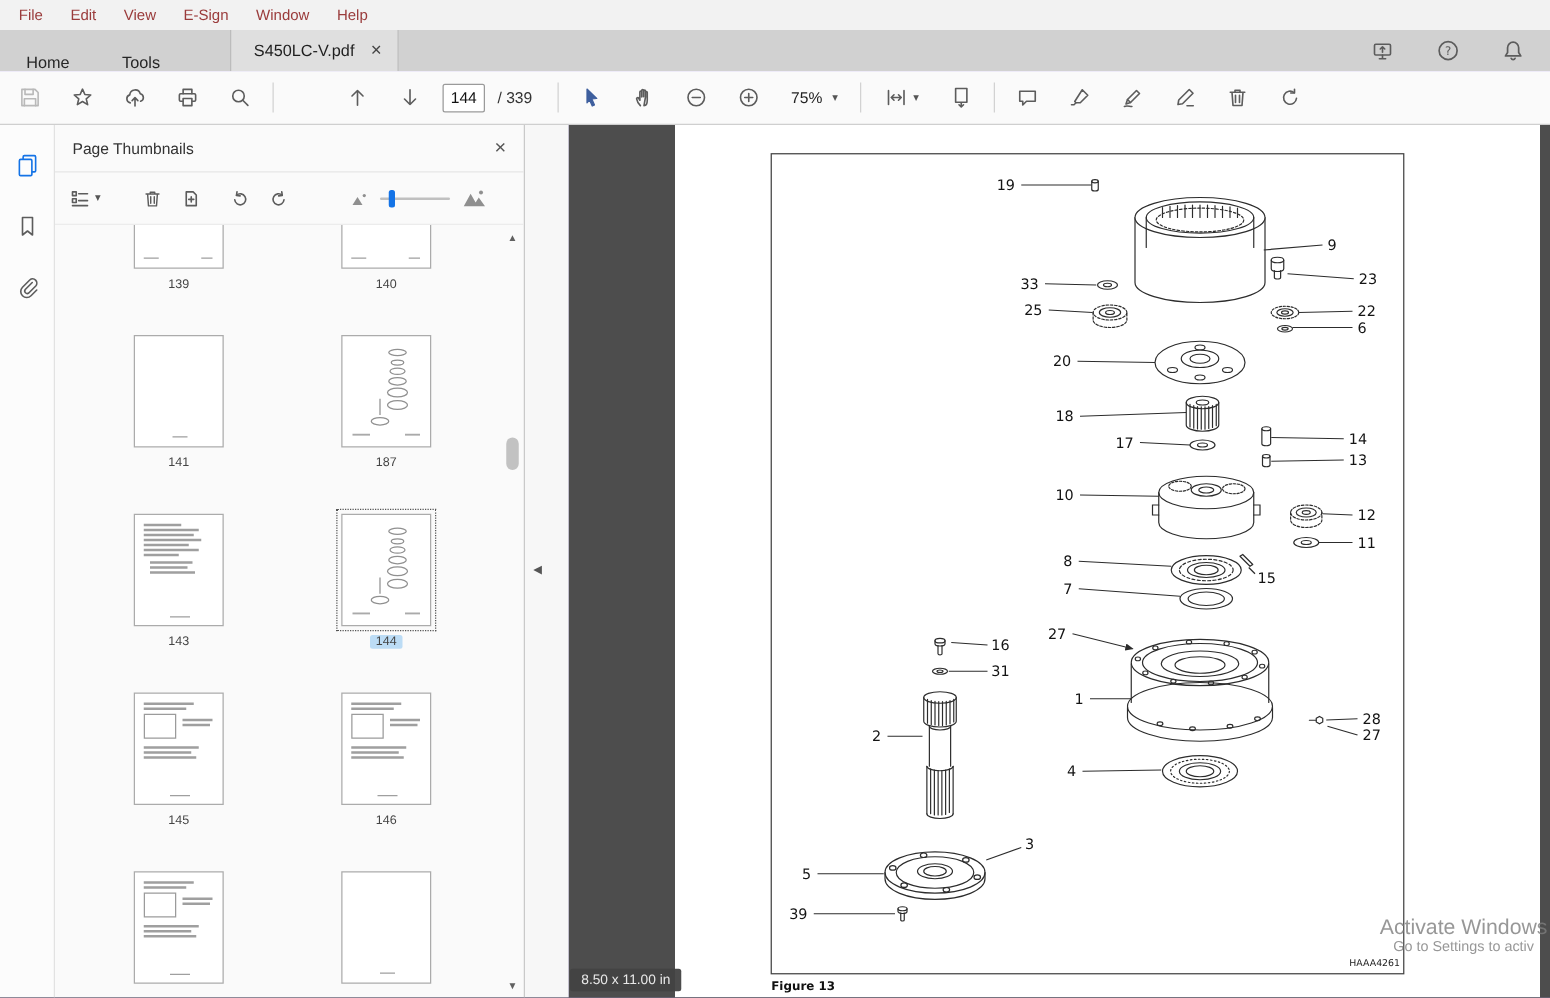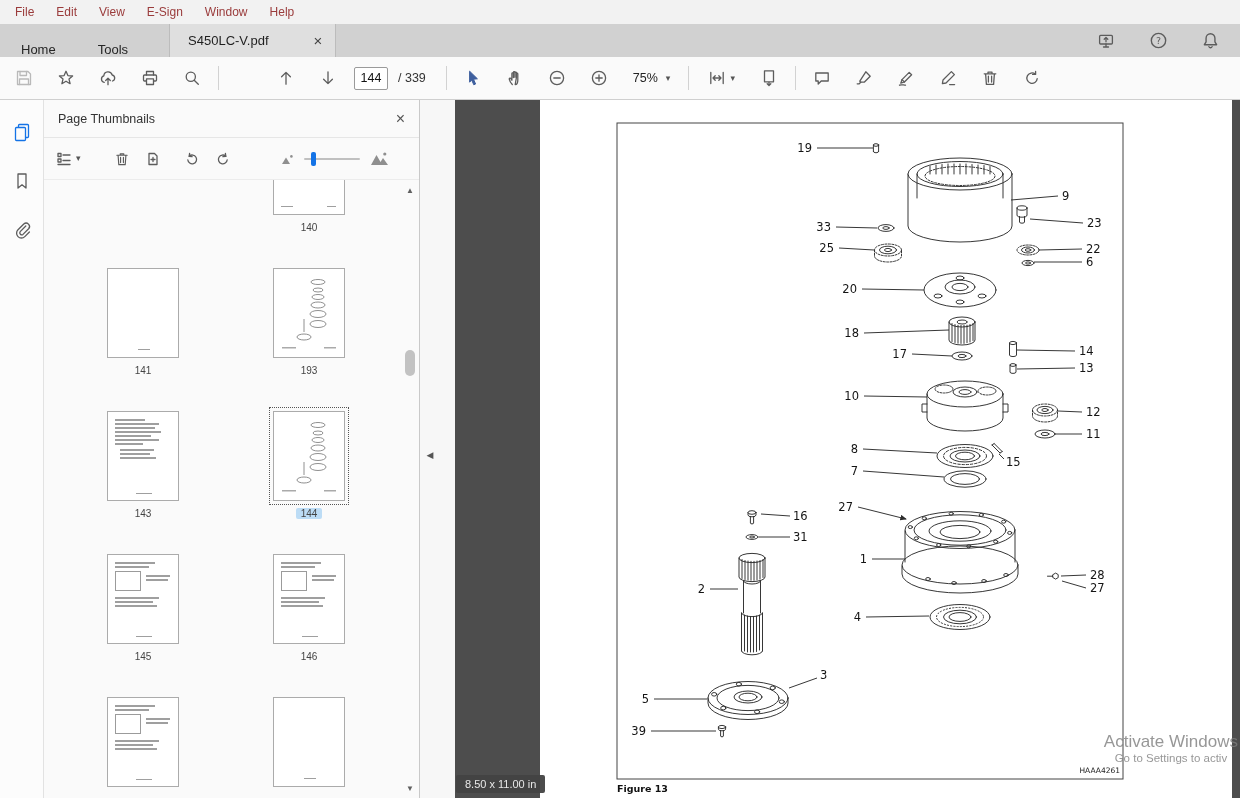--- a/index.html
+++ b/index.html
@@ -7,21 +7,21 @@
 button{background:none;border:0;font:inherit;cursor:default}
 .app{width:1240px;height:798px;display:flex;flex-direction:column;background:#c4b5fd}
 
 
 .menubar{height:24px;background:#f2f2f2;display:flex;align-items:center;padding-left:4px;flex:0 0 auto}
 .menu-item{font-size:12px;color:#9a3b3b;padding:0 11px;line-height:24px}
 
 
 .tabbar{height:33px;background:#d1d1d1;display:flex;align-items:stretch;flex:0 0 auto}
 .tab-link{font-size:13px;color:#262626;padding:0 21px;display:flex;align-items:flex-end}
-.doctab{margin-left:20px;background:#dfdfdf;border-left:1px solid #bcbcbc;border-right:1px solid #bcbcbc;display:flex;align-items:center;padding:0 13px 0 18px;font-size:13px;color:#1f1f1f;gap:45px}
+.doctab{margin-left:35px;background:#dfdfdf;border-left:1px solid #bcbcbc;border-right:1px solid #bcbcbc;display:flex;align-items:center;padding:0 13px 0 18px;font-size:13px;color:#1f1f1f;gap:13px}
 .doctab .close{font-size:15px;color:#444;line-height:1}
 .tabbar-right{margin-left:auto;display:flex;align-items:center;gap:20px;padding-right:14px}
 
 
 .toolbar{height:43px;background:#fafafa;border-bottom:1px solid #cfcfcf;display:flex;align-items:center;padding-left:8px;gap:10px;flex:0 0 auto}
 .tbtn{width:32px;height:32px;display:flex;align-items:center;justify-content:center;flex:0 0 auto}
 .m40{margin-left:41px}
 .ml10{margin-left:10px}
 .vdiv{width:1px;height:24px;background:#d2d2d2;flex:0 0 auto}
 .pagebox{width:34px;height:23px;border:1px solid #9a9a9a;background:#fff;text-align:center;font-size:12.5px;color:#111;border-radius:2px}
@@ -315,20 +315,27 @@
           <div class="slider">
               <div class="handle"></div>
             </div>
           <svg width="19" height="15" viewBox="0 0 19 15">
               <path d="M1 14 L6.5 4 L10.5 11 L13 7 L18 14 Z" fill="#8f8f8f"></path>
               <circle cx="14.8" cy="3" r="1.6" fill="#8f8f8f"></circle>
             </svg>
         </div>
       </div>
       <div class="thumbwrap">
+          <div class="thumb" style="left: 63px; top: -55px;">
+            <div class="tpage">
+              <i style="bottom:7px;width:12px"></i>
+              <i style="bottom:7px;left:auto;right:8px;width:9px"></i>
+            </div>
+            <div class="tnum"><span>139</span></div>
+          </div>
           <div class="thumb" style="left: 229px; top: -55px;">
             <div class="tpage">
               <i style="bottom:7px;width:12px"></i>
               <i style="bottom:7px;left:auto;right:8px;width:9px"></i>
             </div>
             <div class="tnum"><span>140</span></div>
           </div>
           <div class="thumb" style="left: 63px; top: 88px;">
             <div class="tpage">
               <i style="bottom:7px;left:30px;width:12px"></i>
@@ -345,21 +352,21 @@
                   <ellipse cx="44" cy="45" rx="8" ry="3.5"></ellipse>
                   <path d="M30 50 v13"></path>
                   <ellipse cx="44" cy="55" rx="8" ry="3.5"></ellipse>
                   <ellipse cx="30" cy="68" rx="7" ry="3"></ellipse>
                 </g>
                 <g fill="#aaa">
                   <rect x="8" y="78" width="14" height="1.5"></rect>
                   <rect x="50" y="78" width="12" height="1.5"></rect>
                 </g>
               </svg></div>
-            <div class="tnum"><span>193</span></div>
+            <div class="tnum"><span>187</span></div>
           </div>
           <div class="thumb" style="left: 63px; top: 231px;">
             <div class="tpage">
               <i style="top:7px;width:30px"></i>
               <i style="top:11px;width:44px"></i>
               <i style="top:15px;width:40px"></i>
               <i style="top:19px;width:46px"></i>
               <i style="top:23px;width:36px"></i>
               <i style="top:27px;width:44px"></i>
               <i style="top:31px;width:28px"></i>

